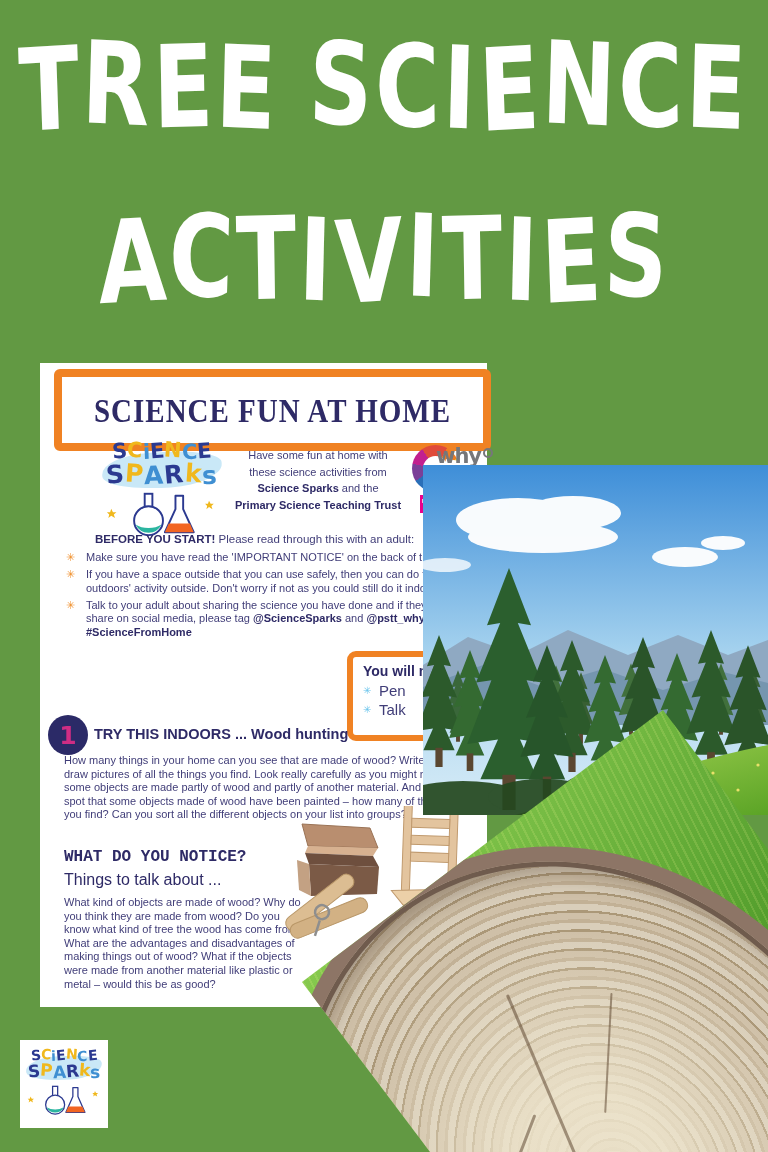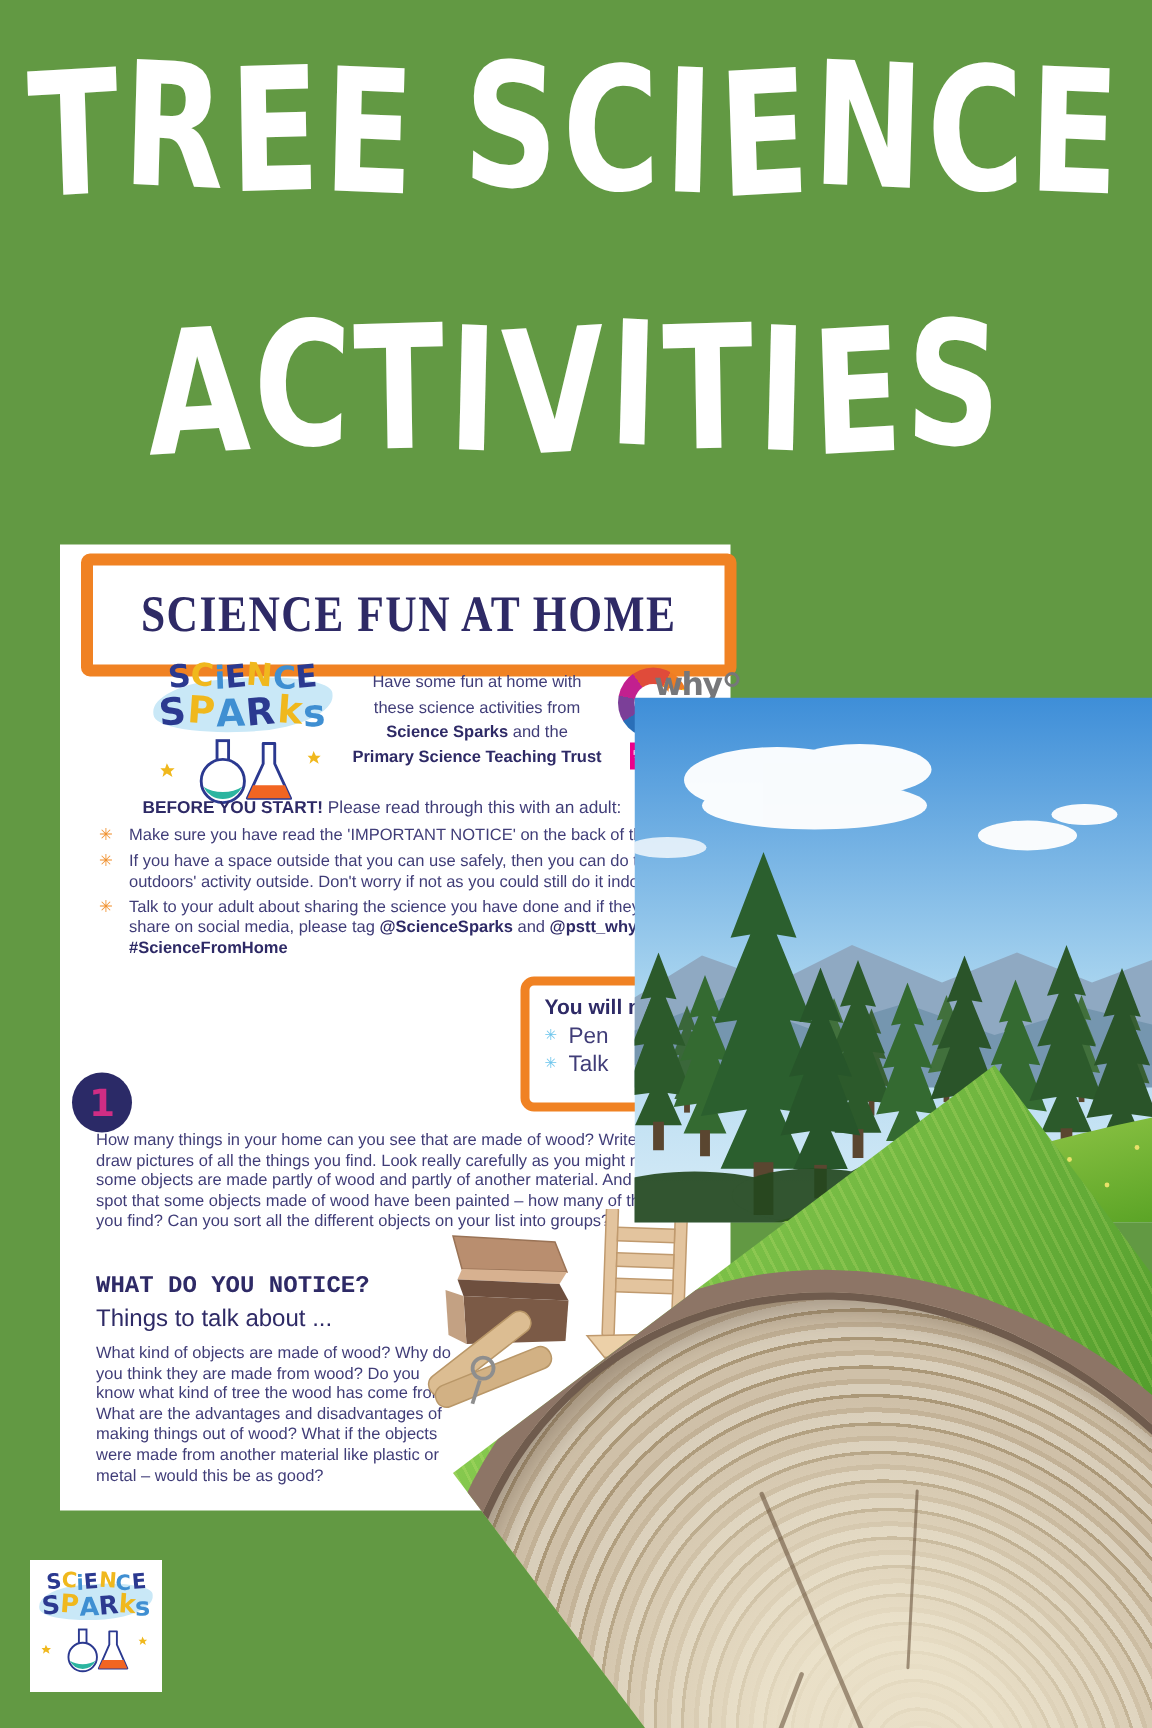--- a/index.html
+++ b/index.html
@@ -209,20 +209,23 @@
         <span class="lbl">Pen</span>
       </div>
       <div class="ywn-item">
         <span class="ast">✳</span>
         <span class="lbl">Talk</span>
       </div>
     </div>
 
     <div id="act-badge">
       <span>1</span>
+    </div>
+    <div id="act-head">
+      <span>TRY THIS INDOORS</span><span> ... Wood hunting</span>
     </div>
     <div id="para1">
       <div class="pl">How many things in your home can you see that are made of wood? Write down or</div>
       <div class="pl">draw pictures of all the things you find. Look really carefully as you might notice that</div>
       <div class="pl">some objects are made partly of wood and partly of another material. And you may</div>
       <div class="pl">spot that some objects made of wood have been painted – how many of these can</div>
       <div class="pl">you find? Can you sort all the different objects on your list into groups?</div>
     </div>
     <div id="notice-title">WHAT DO YOU NOTICE?</div>
     <div id="talk-title">Things to talk about ...</div>

